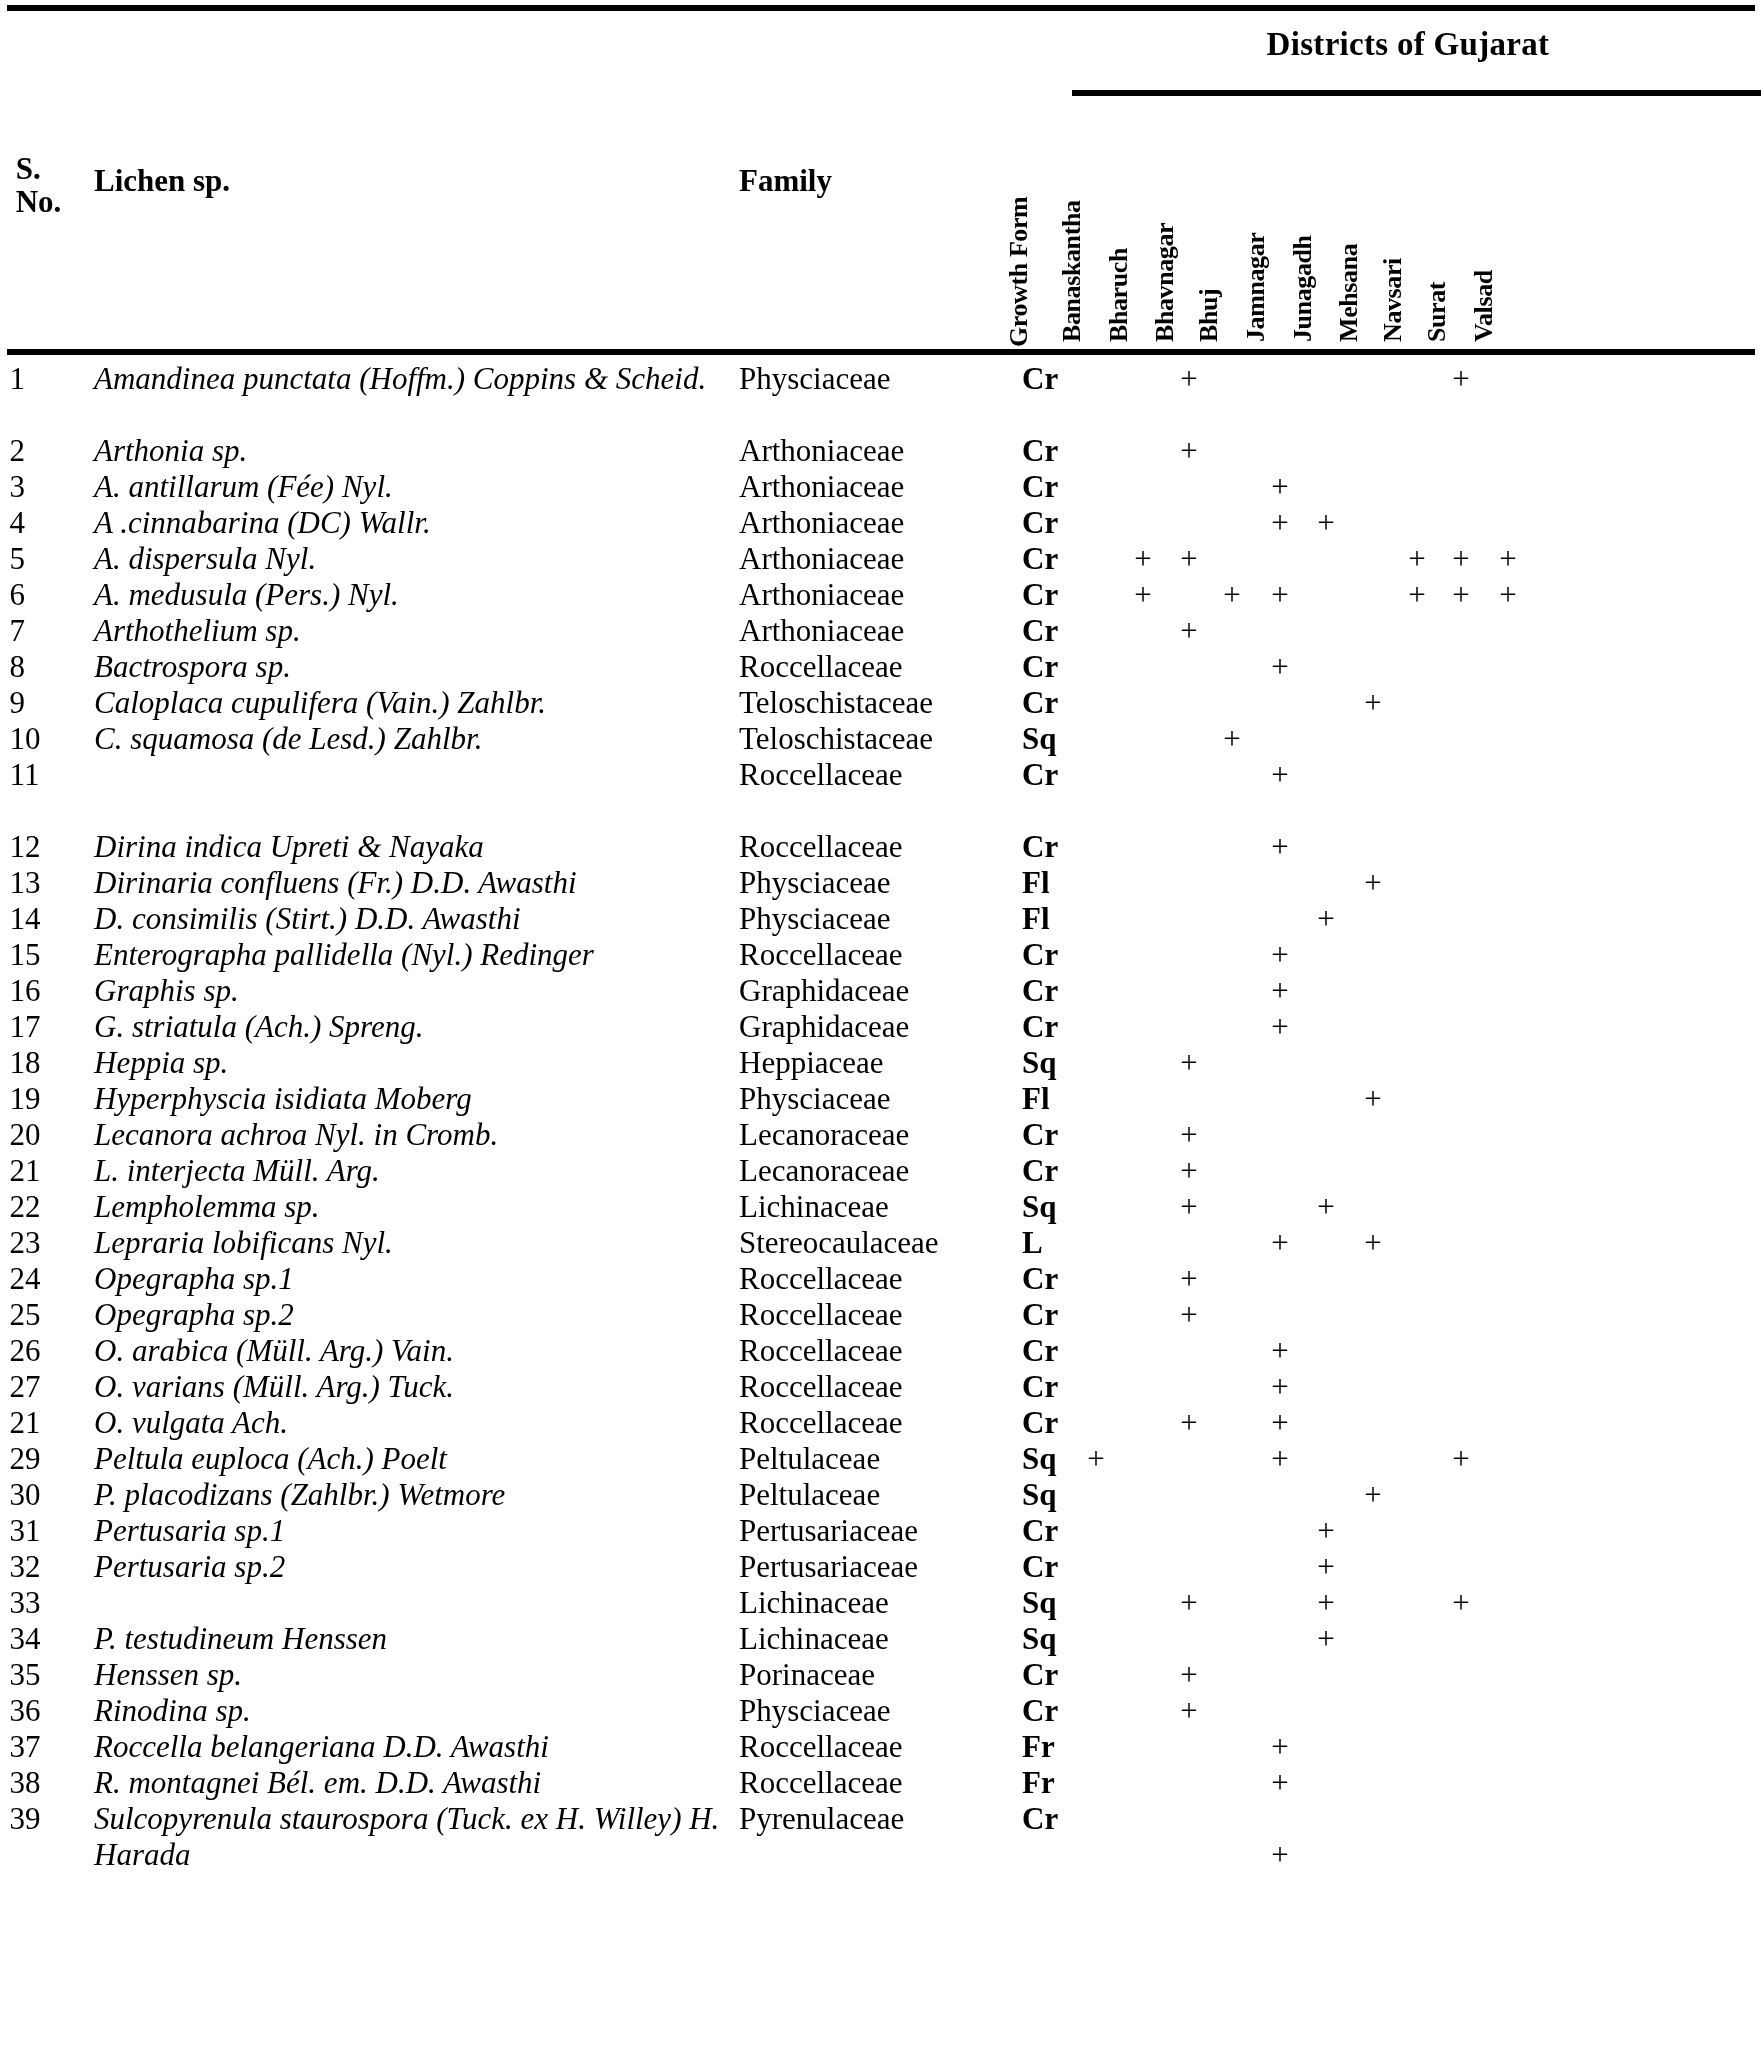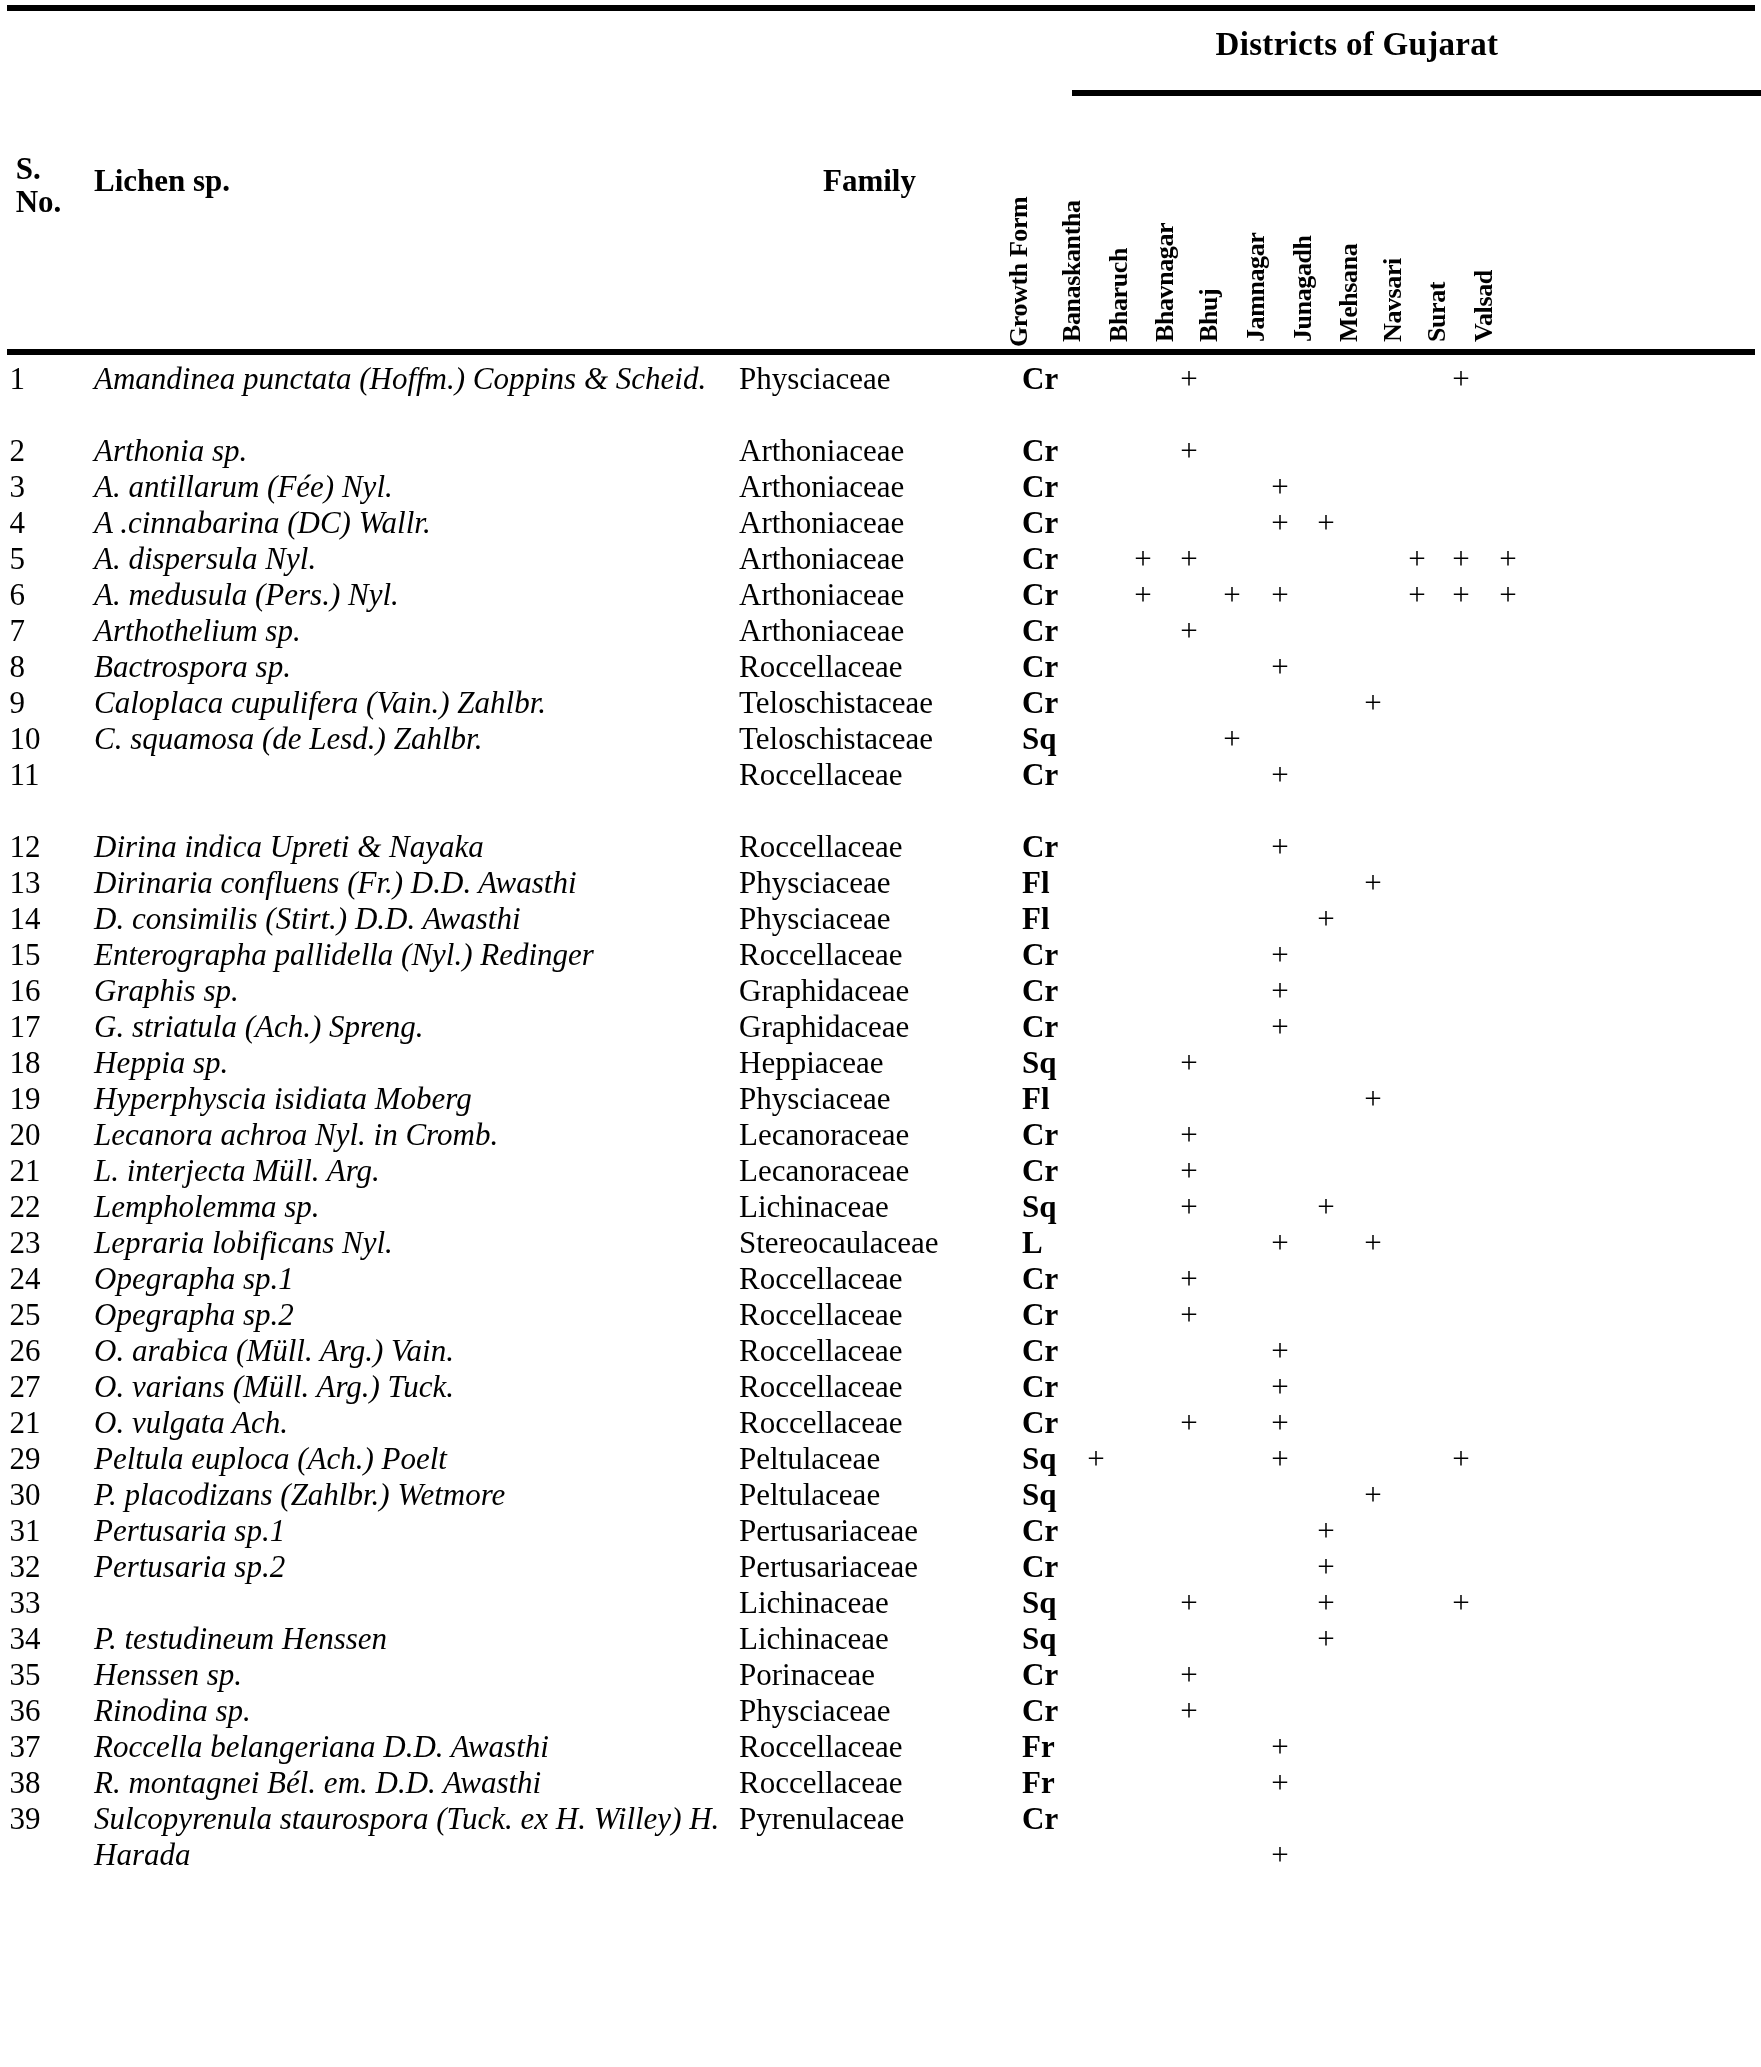--- a/index.html
+++ b/index.html
@@ -104,32 +104,32 @@
   .d9{ left:1481px; }
 </style>
 </head>
 <body>
 
 <div class="sheet">
 
   <div class="hdr">
     <div class="rule-top"></div>
 
-    <div class="districts-title" id="districts-title" style="left: 1005px; width: 690px;">Districts of Gujarat</div>
+    <div class="districts-title" id="districts-title" style="left: 1056px; width: 690px;">Districts of Gujarat</div>
 
     <div class="rule-districts" id="districts-rule" style="left: 1065px; width: 690px;"></div>
 
     <div class="hcell two-line" style="left:8.7px;top:152px;width:78px;text-align:left;">
       <div>S.</div>
       <div>No.</div>
     </div>
 
     <div class="hcell" style="left:87px;top:163px;width:643px;text-align:left;">Lichen sp.</div>
 
-    <div class="hcell" style="left:732px;top:163px;width:261px;text-align:center;">Family</div>
+    <div class="hcell" style="left:732px;top:163px;width:261px;">Family</div>
 
     <div class="vhead" style="left:1027px;bottom:14px;">Growth Form</div>
 
     <div class="vhead" style="left:1080px;bottom:19px;">Banaskantha</div>
     <div class="vhead" style="left:1127px;bottom:19px;">Bharuch</div>
     <div class="vhead" style="left:1173px;bottom:19px;">Bhavnagar</div>
     <div class="vhead" style="left:1217px;bottom:19px;">Bhuj</div>
     <div class="vhead" style="left:1264px;bottom:19px;">Jamnagar</div>
     <div class="vhead" style="left:1311px;bottom:19px;">Junagadh</div>
     <div class="vhead" style="left:1357px;bottom:19px;">Mehsana</div>

